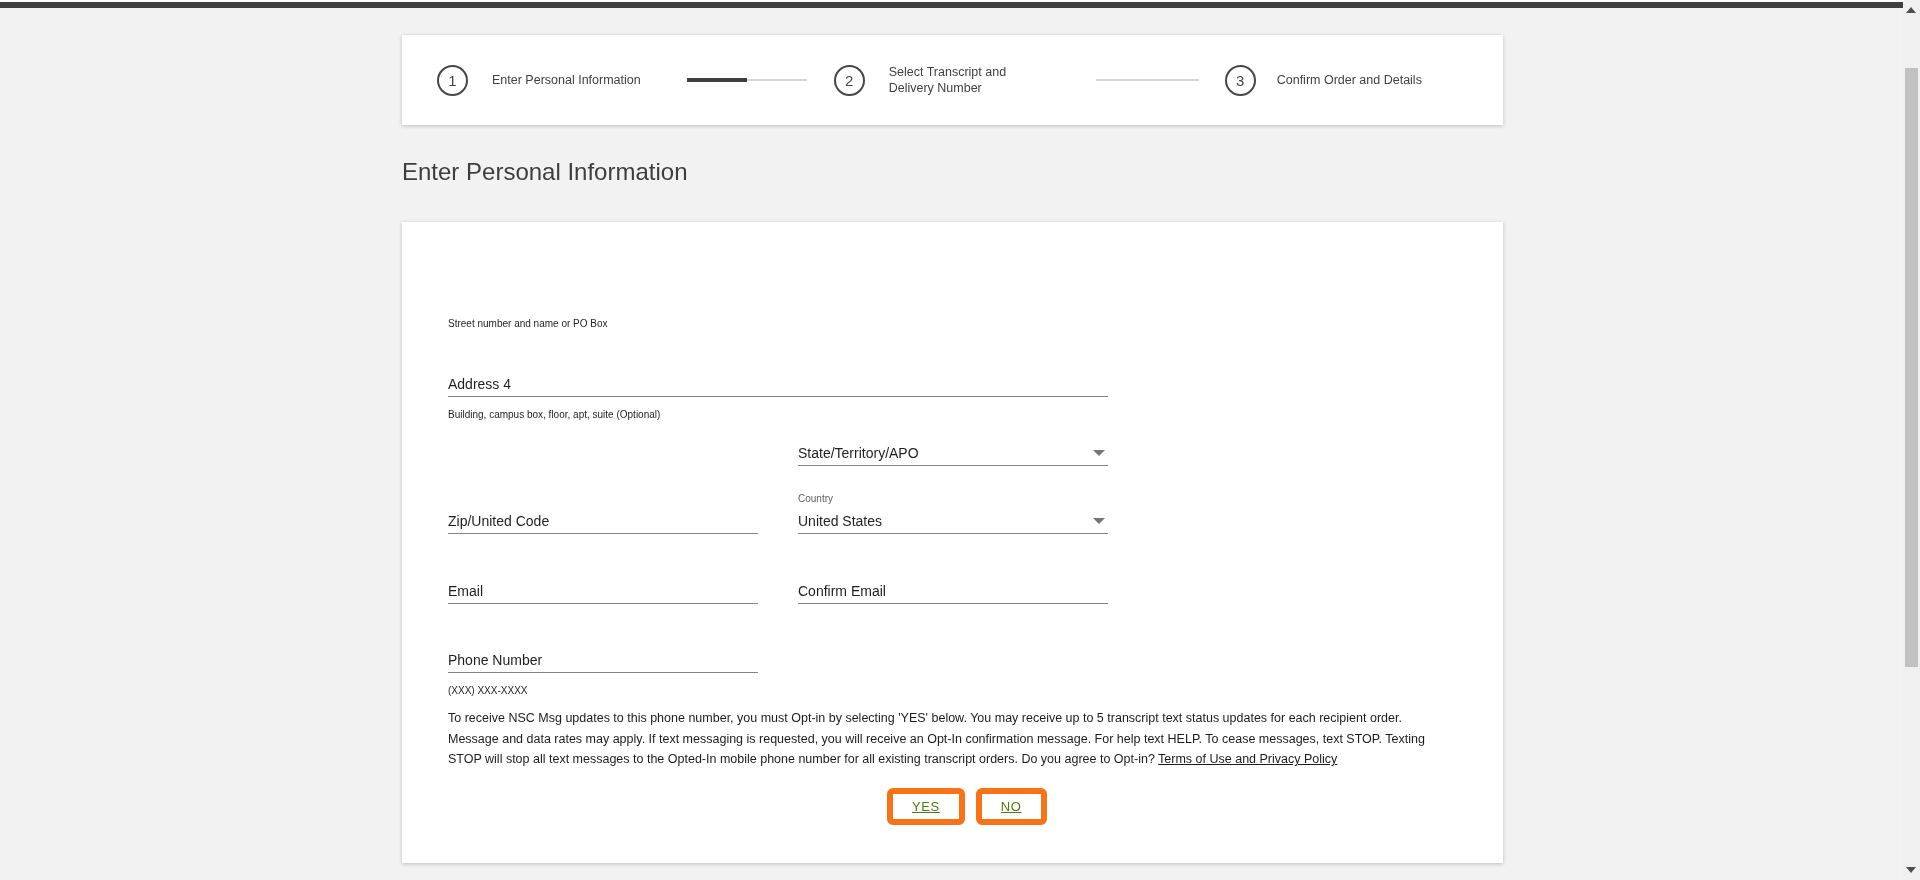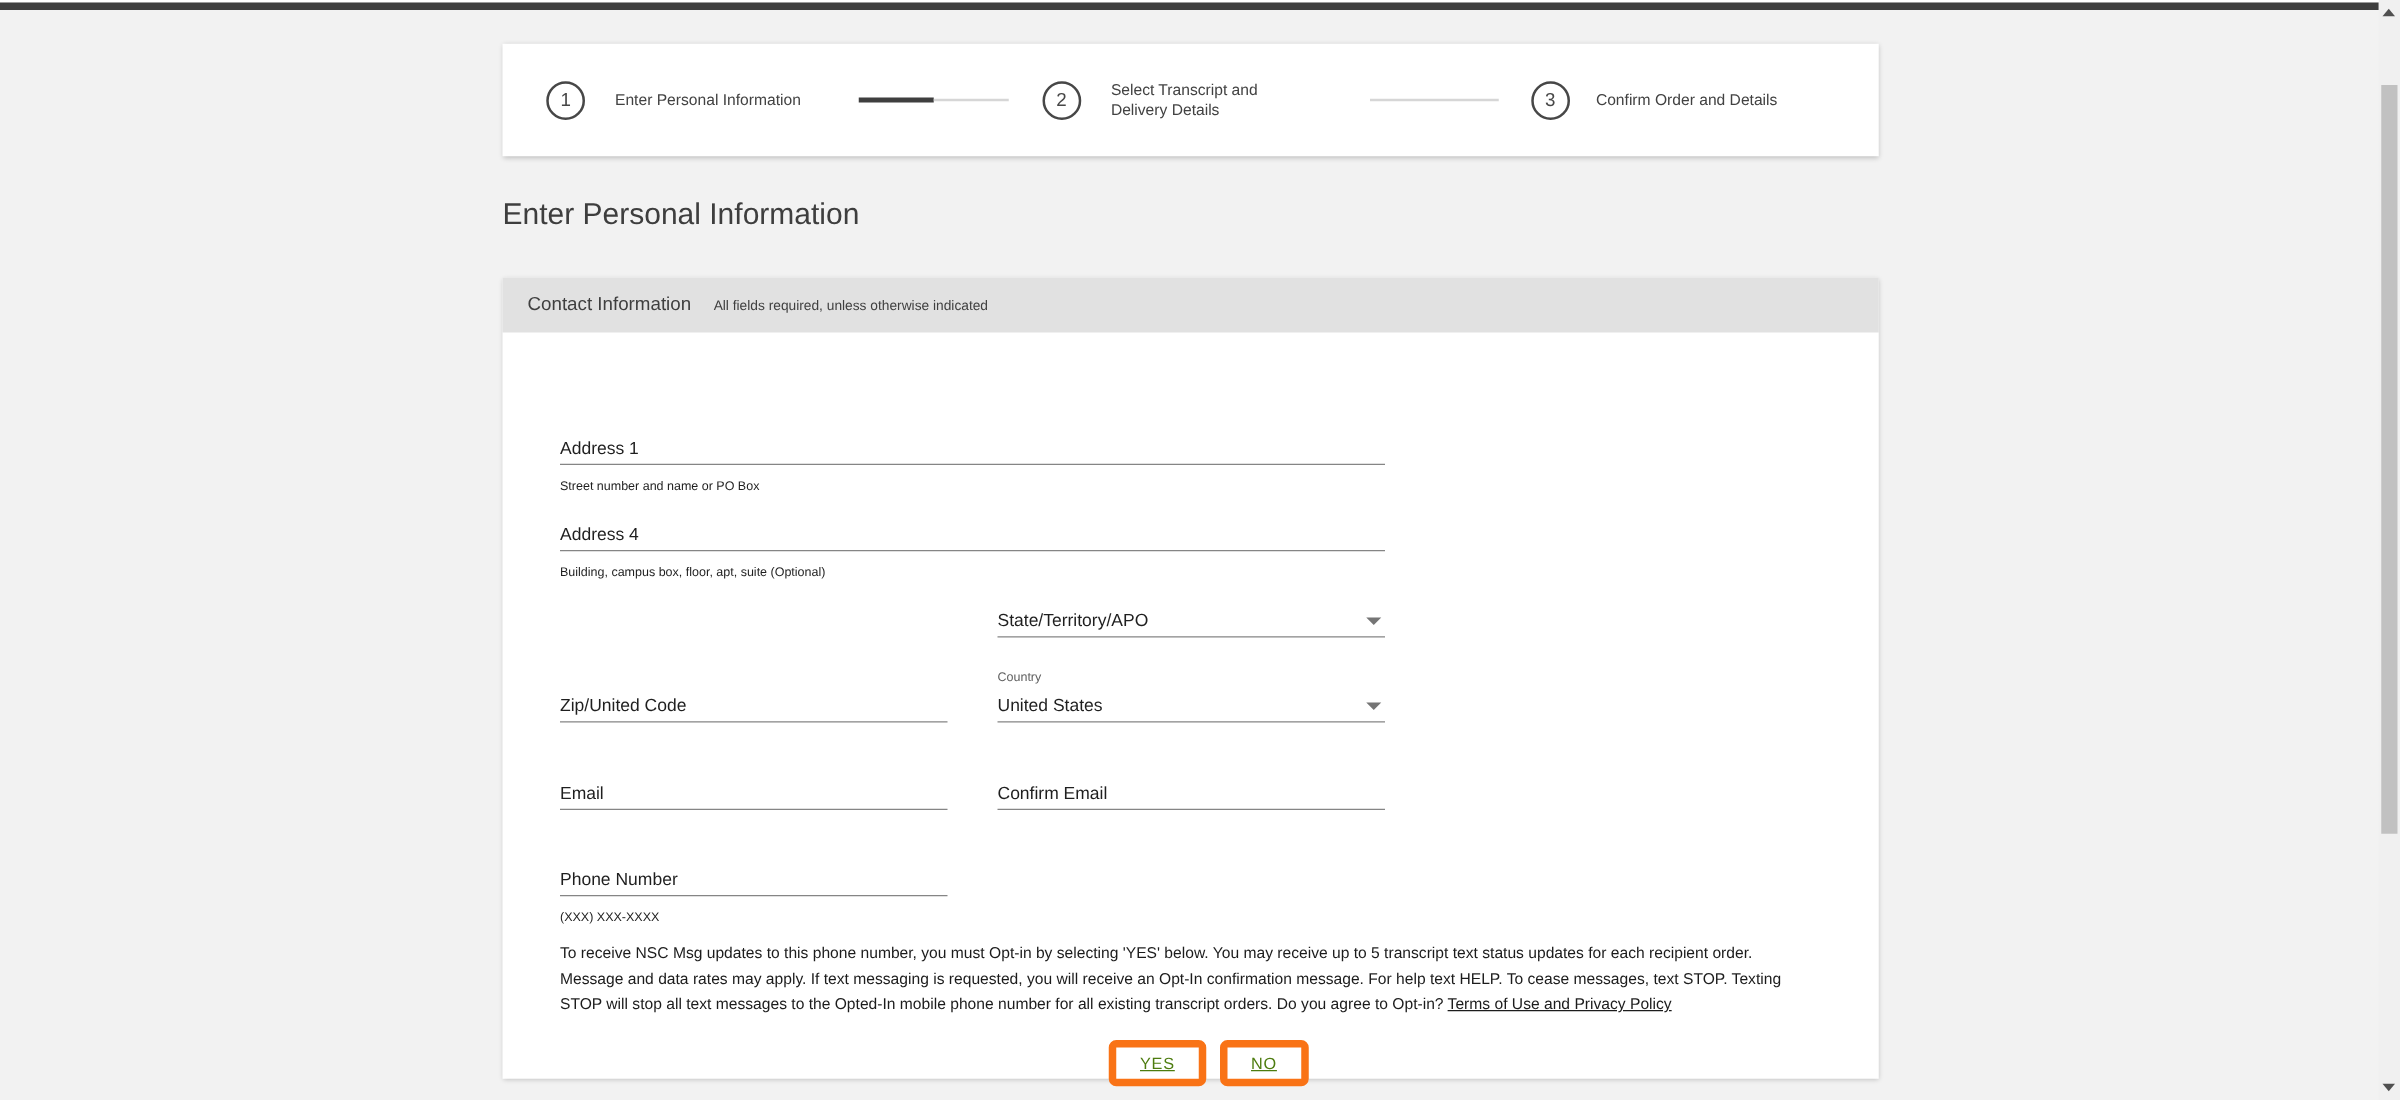--- a/index.html
+++ b/index.html
@@ -96,47 +96,40 @@
     <div class="step-label" style="margin-left:24px;">Enter Personal Information</div>
   </div>
   <div class="connector" style="margin-left:46px;">
     <div class="seg-dark"></div>
     <div class="seg-light"></div>
   </div>
   <div class="step" style="margin-left:27px;">
     <div class="step-circle">
       <span>2</span>
     </div>
-    <div class="step-label" style="margin-left:24px;width:160px;">Select Transcript and Delivery Details</div>
+    <div class="step-label" style="margin-left:24px;width:160px;">Select Transcript and Delivery Number</div>
   </div>
   <div class="connector full-light" style="margin-left:47px;">
     <div class="seg-light"></div>
   </div>
   <div class="step" style="margin-left:26px;">
     <div class="step-circle">
       <span>3</span>
     </div>
     <div class="step-label" style="margin-left:21px;">Confirm Order and Details</div>
   </div>
 </div>
 
 <h1 class="page-title">Enter Personal Information</h1>
 
 <div class="form-card">
-  <div class="form-header">
-    <span class="section-title">Contact Information</span>
-    <span class="section-note">All fields required, unless otherwise indicated</span>
-  </div>
 
   <div class="form-body">
 
     <div class="field w660" style="left:46px; top:84px;">
-      <div class="input-line">
-        <span class="ph">Address 1</span>
-      </div>
       <div class="helper">Street number and name or PO Box</div>
     </div>
 
     <div class="field w660" style="left:46px; top:153px;">
       <div class="input-line">
         <span class="ph">Address 4</span>
       </div>
       <div class="helper">Building, campus box, floor, apt, suite (Optional)</div>
     </div>
 

